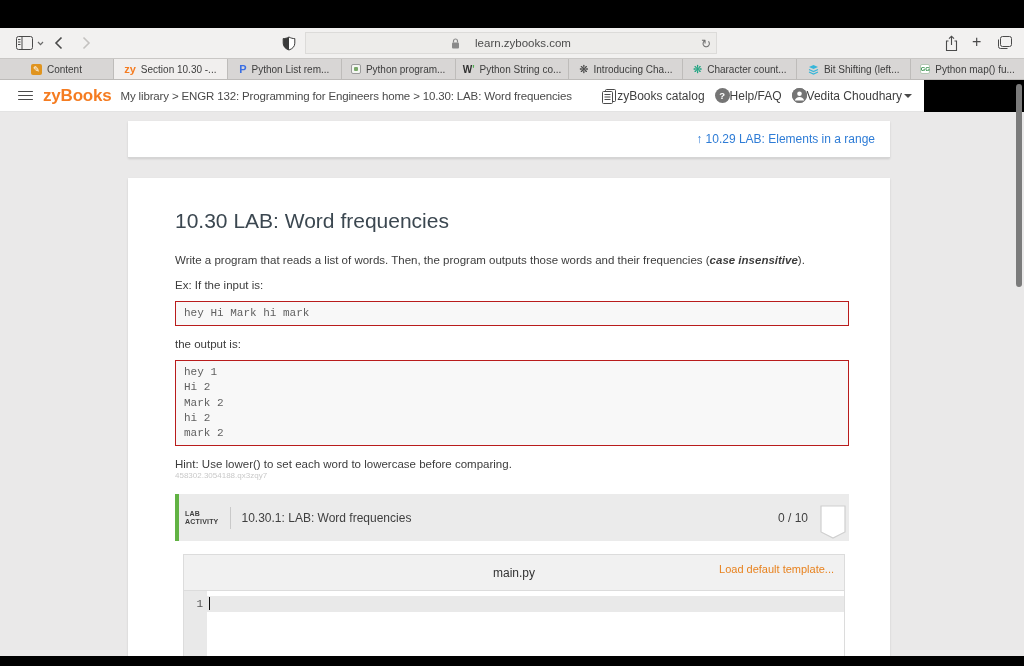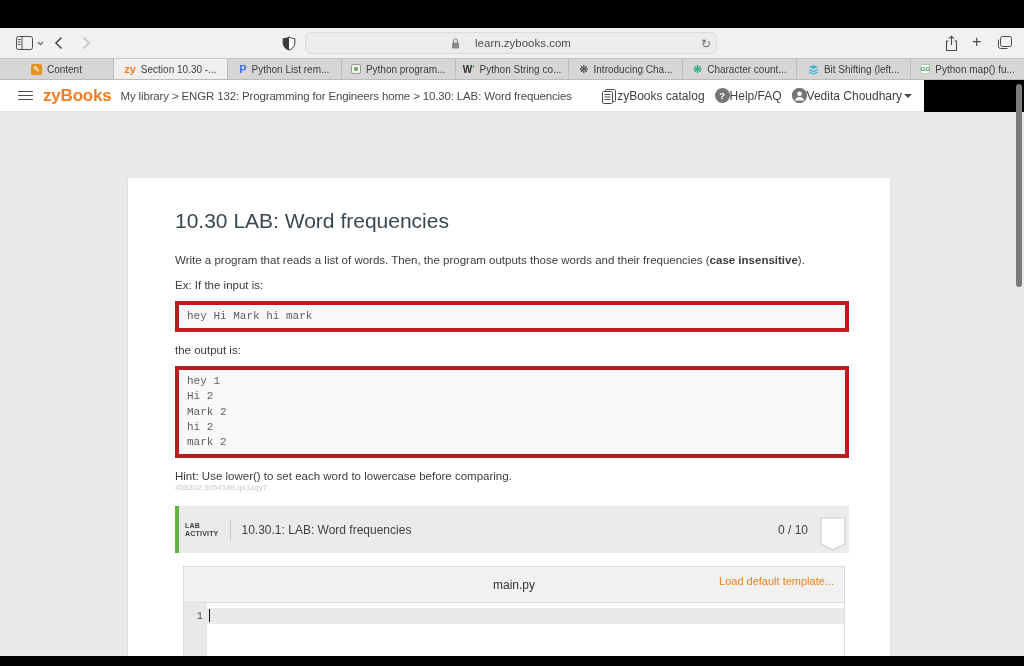--- a/index.html
+++ b/index.html
@@ -9,21 +9,21 @@
 #bar-top{position:absolute;top:0;left:0;width:1024px;height:28px;background:#000}
 #bar-bottom{position:absolute;bottom:0;left:0;width:1024px;height:10px;background:#000}
 
 #toolbar{position:absolute;top:28px;left:0;width:1024px;height:30px;background:#f2f1f0}
 #toolbar .abs{position:absolute}
 #sidebar-btn{left:16px;top:8px}
 #sidebar-caret{left:37px;top:13px}
 #nav-back{left:54px;top:8px}
 #nav-fwd{left:82px;top:8px}
 #shield{left:282px;top:8px}
-#urlbar{left:305px;top:4px;width:412px;height:22px;background:#edecea;border:1px solid #dcdbd9;border-radius:6px;display:flex;align-items:center;justify-content:center;gap:15px;font-size:11.5px;color:#4c4c4c}
+#urlbar{left:305px;top:4px;width:412px;height:22px;background:#edecea;border:1px solid #dcdbd9;border-radius:0;display:flex;align-items:center;justify-content:center;gap:15px;font-size:11.5px;color:#4c4c4c}
 #refresh{left:701px;top:9px;color:#6e6e6e;font-size:12px}
 #share-icon{left:945px;top:7px}
 #plus-icon{left:972px;top:5px;font-size:16px;color:#4a4a4a;font-weight:400}
 #tabs-icon{left:997px;top:8px}
 
 #tabbar{position:absolute;top:58px;left:0;width:1024px;height:22px;display:flex;background:#d8d6d5;border-top:1px solid #c9c7c5;border-bottom:1px solid #bdbbb9}
 .tab{flex:1;display:flex;align-items:center;justify-content:center;gap:5px;font-size:10px;color:#3d3d3d;background:#d8d6d5;border-right:1px solid #bebcba;overflow:hidden;white-space:nowrap}
 .tab:last-child{border-right:none}
 .tab.active{background:#f1efee}
 .ticon{display:inline-flex;align-items:center;justify-content:center;flex:none}
@@ -47,23 +47,23 @@
 .hgap{width:10px}
 #user-caret{width:0;height:0;border-left:4px solid transparent;border-right:4px solid transparent;border-top:4px solid #4a4a4a;margin-left:2px}
 .circ{width:15px;height:15px;border-radius:50%;background:#757575;color:#fff;font-size:9.5px;font-weight:700;display:flex;align-items:center;justify-content:center}
 
 #content{position:absolute;top:112px;left:0;width:1024px;height:544px;background:#eae9e9;overflow:hidden}
 #nav-card{position:absolute;left:128px;top:9px;width:762px;height:37px;background:#fff;border-bottom:1px solid #d5d5d5;box-shadow:0 1px 2px rgba(0,0,0,.12);display:flex;align-items:center;justify-content:flex-end;padding-right:15px}
 #prev-link{font-size:12px;color:#2e7cd6}
 #main-card{position:absolute;left:128px;top:66px;width:762px;height:520px;background:#fff;box-shadow:0 1px 2px rgba(0,0,0,.12);padding:30px 41px 0 47px}
 #lab-title{font-size:21px;font-weight:400;color:#3b4750;line-height:26px}
 #lab-desc{margin-top:19px;font-size:11.5px;color:#3c3c3c;line-height:14px}
-#lab-desc b{}
+#lab-desc b{font-style:italic}
 #ex-label{margin-top:11px;font-size:11.5px;color:#3c3c3c;line-height:14px}
-.codebox{margin-top:9px;background:#f8f8f8;border:4px solid #b91c1c;font-family:"Liberation Mono",monospace;font-size:11px;color:#5f5f5f;padding:4px 8px;line-height:15.2px}
+.codebox{margin-top:9px;background:#f8f8f8;border:1px solid #b91c1c;font-family:"Liberation Mono",monospace;font-size:11px;color:#5f5f5f;padding:4px 8px;line-height:15.2px}
 #out-label{margin-top:11px;font-size:11.5px;color:#3c3c3c;line-height:14px}
 #outbox{margin-top:9px}
 #hint{margin-top:11px;font-size:11.5px;color:#3c3c3c;line-height:14px}
 #meta-id{font-size:8px;color:#c9c9c9;line-height:9px}
 #activity{margin-top:14px;height:47px;background:#ebebeb;border-left:4px solid #61b243;display:flex;align-items:center}
 #act-badge{margin-left:6px;font-size:7px;font-weight:700;color:#3f3f3f;line-height:8px;letter-spacing:.2px}
 #act-div{width:1px;height:22px;background:#c9c9c9;margin:0 11px}
 #act-title{font-size:12px;color:#3f3f3f}
 #act-score{margin-left:auto;font-size:12px;color:#3f3f3f}
 #act-shield{margin:0 3px 0 12px;position:relative;top:4px}
@@ -221,20 +221,23 @@
           <circle cx="7.5" cy="5.8" r="2.3" fill="#fff"></circle>
           <path d="M2.8 12.5 a4.9 4.9 0 0 1 9.4 0 Z" fill="#fff"></path>
         </svg>
     </span>
     <span>Vedita Choudhary</span>
     <span id="user-caret"></span>
   </div>
 </div>
 
 <div id="content">
+  <div id="nav-card">
+    <span id="prev-link">↑ 10.29 LAB: Elements in a range</span>
+  </div>
   <div id="main-card">
     <div id="lab-title">10.30 LAB: Word frequencies</div>
     <div id="lab-desc"><span>Write a program that reads a list of words. Then, the program outputs those words and their frequencies (</span><b>case insensitive</b><span>).</span></div>
     <div id="ex-label">Ex: If the input is:</div>
     <pre class="codebox">hey Hi Mark hi mark</pre>
     <div id="out-label">the output is:</div>
     <pre class="codebox" id="outbox">hey 1
 Hi 2
 Mark 2
 hi 2

